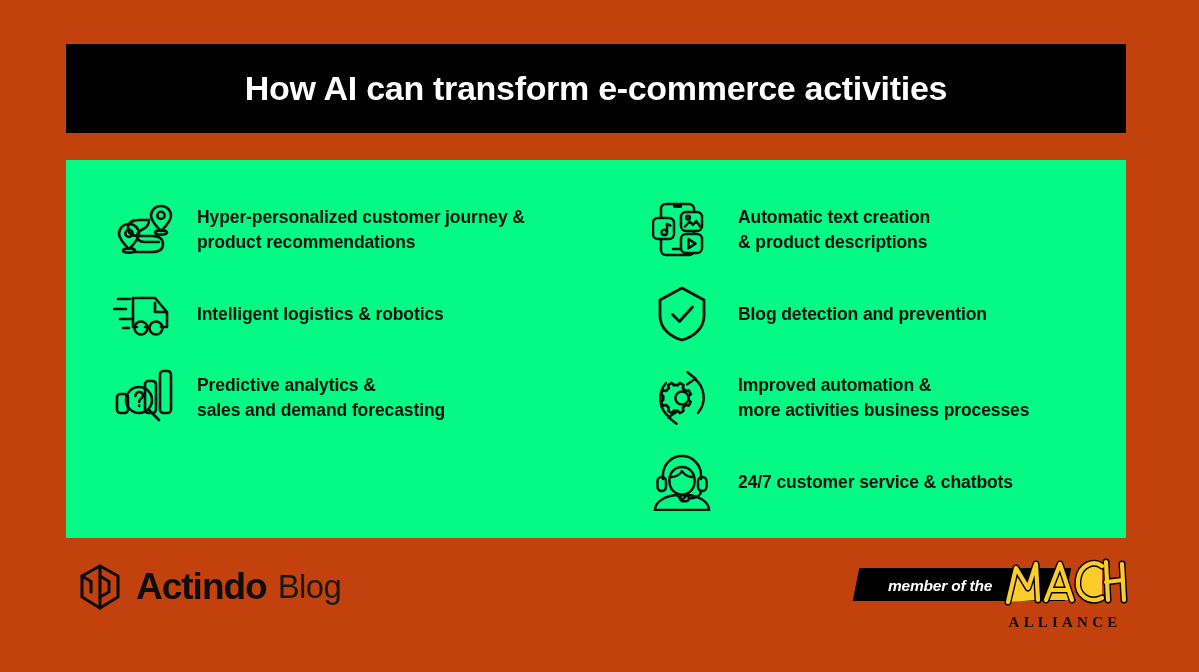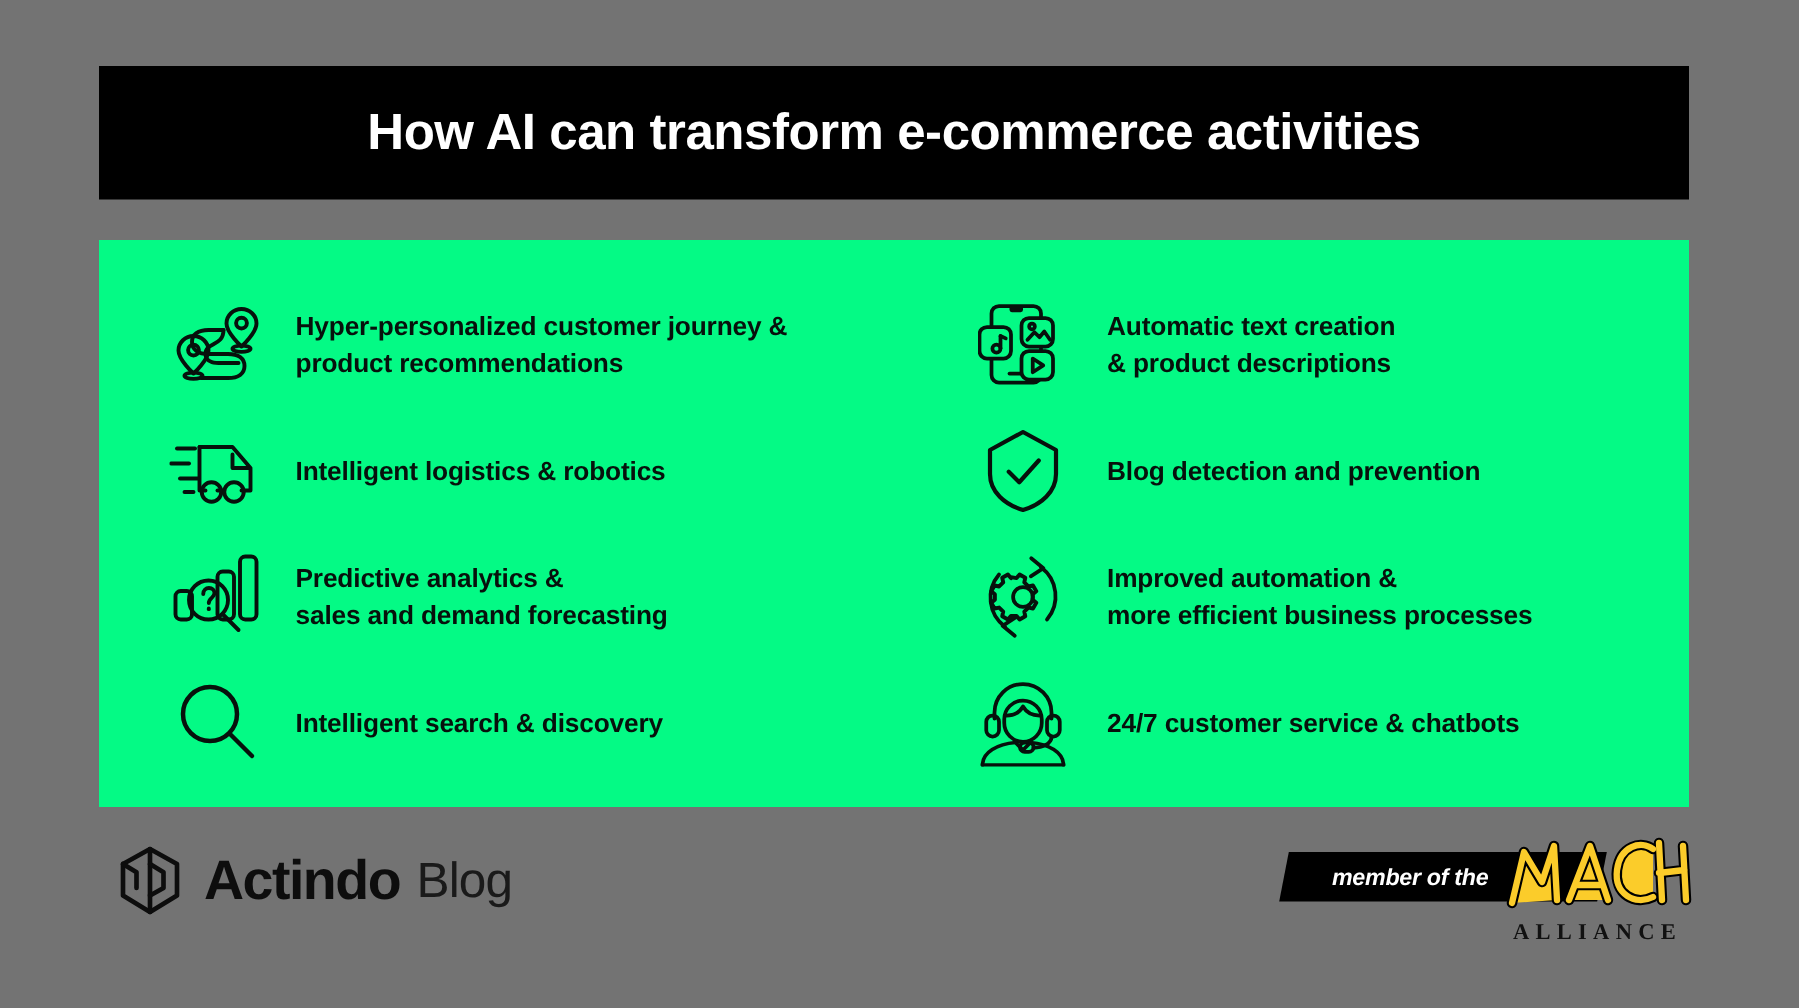--- a/index.html
+++ b/index.html
@@ -10,21 +10,21 @@
     width: 1199px;
     height: 672px;
     background: #e5e5e5;
     font-family: "Liberation Sans", sans-serif;
     overflow: hidden;
   }
   .page {
     position: relative;
     width: 1199px;
     height: 672px;
-    background: #737373;
+    background: #c2410c;
   }
 
   
   .title-bar {
     position: absolute;
     left: 66px;
     top: 44px;
     width: 1060px;
     height: 89px;
     background: #000000;
@@ -245,31 +245,20 @@
               <path d="M21.5 27 C21.5 24.5 23.3 23 25.3 23 C27.4 23 29 24.4 29 26.4 C29 29.6 25.2 29.6 25.2 33"></path>
               <path d="M25.2 36.6 v0.5"></path>
             </svg>
           </span>
           <span class="feature-label">
             <span>Predictive analytics &amp;</span><br>
             <span>sales and demand forecasting</span>
           </span>
         </div>
 
-        <div class="feature">
-          <span class="feature-icon">
-            <svg width="58" height="58" viewBox="0 0 58 58" fill="none" stroke="#07110c" stroke-width="3" stroke-linecap="round" stroke-linejoin="round">
-              <circle cx="24" cy="23" r="18"></circle>
-              <path d="M37 36 L52 51"></path>
-            </svg>
-          </span>
-          <span class="feature-label">
-            <span>Intelligent search &amp; discovery</span>
-          </span>
-        </div>
 
       </div>
 
       <div class="col col-right">
 
         <div class="feature">
           <span class="feature-icon">
             <svg width="60" height="58" viewBox="0 0 60 58" fill="none" stroke="#07110c" stroke-width="2.5" stroke-linecap="round" stroke-linejoin="round">
               <rect x="9" y="3" width="33" height="51" rx="5"></rect>
               <path d="M21 3 h9 v2.5 a1.6 1.6 0 0 1 -1.6 1.6 h-5.8 A1.6 1.6 0 0 1 21 5.5 Z" fill="#07110c" stroke="none"></path>
@@ -309,21 +298,21 @@
               <path d="M41 9.2 A24 24 0 0 1 45 44"></path>
               <path d="M17 48.8 A24 24 0 0 1 13 14"></path>
               <path d="M34.5 3.2 L42.6 9.8 L34.2 15.2" fill="none"></path>
               <path d="M23.5 54.8 L15.4 48.2 L23.8 42.8" fill="none"></path>
               <path d="M29 15.5 l3.6 0.6 1.9 -2.3 3.6 2.1 -0.6 2.9 2.6 2.6 2.9 -0.6 2.1 3.6 -2.3 1.9 0 3.6 2.3 1.9 -2.1 3.6 -2.9 -0.6 -2.6 2.6 0.6 2.9 -3.6 2.1 -1.9 -2.3 -3.6 0 -1.9 2.3 -3.6 -2.1 0.6 -2.9 -2.6 -2.6 -2.9 0.6 -2.1 -3.6 2.3 -1.9 0 -3.6 -2.3 -1.9 2.1 -3.6 2.9 0.6 2.6 -2.6 -0.6 -2.9 3.6 -2.1 1.9 2.3 z" transform="translate(-9.5,-0.5) scale(1.05) translate(0,0)"></path>
               <circle cx="29" cy="29" r="6.6"></circle>
             </svg>
           </span>
           <span class="feature-label">
             <span>Improved automation &amp;</span><br>
-            <span>more efficient business processes</span>
+            <span>more activities business processes</span>
           </span>
         </div>
 
         <div class="feature">
           <span class="feature-icon">
             <svg width="60" height="58" viewBox="0 0 60 58" fill="none" stroke="#07110c" stroke-width="2.5" stroke-linecap="round" stroke-linejoin="round">
               <path d="M11 26 V22 A19 19 0 0 1 49 22 V26"></path>
               <rect x="5.5" y="24" width="8.5" height="14" rx="4.2"></rect>
               <rect x="46" y="24" width="8.5" height="14" rx="4.2"></rect>
               <path d="M49 38 C49 43 43 45.5 37 45.5"></path>

